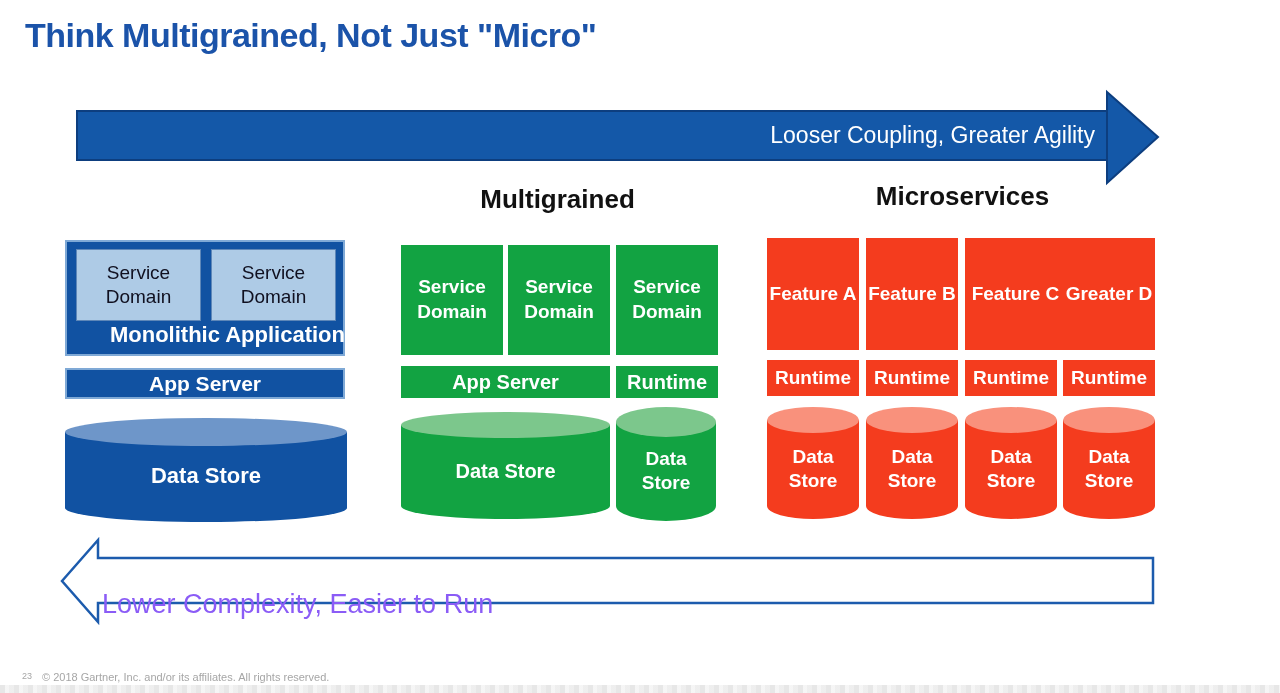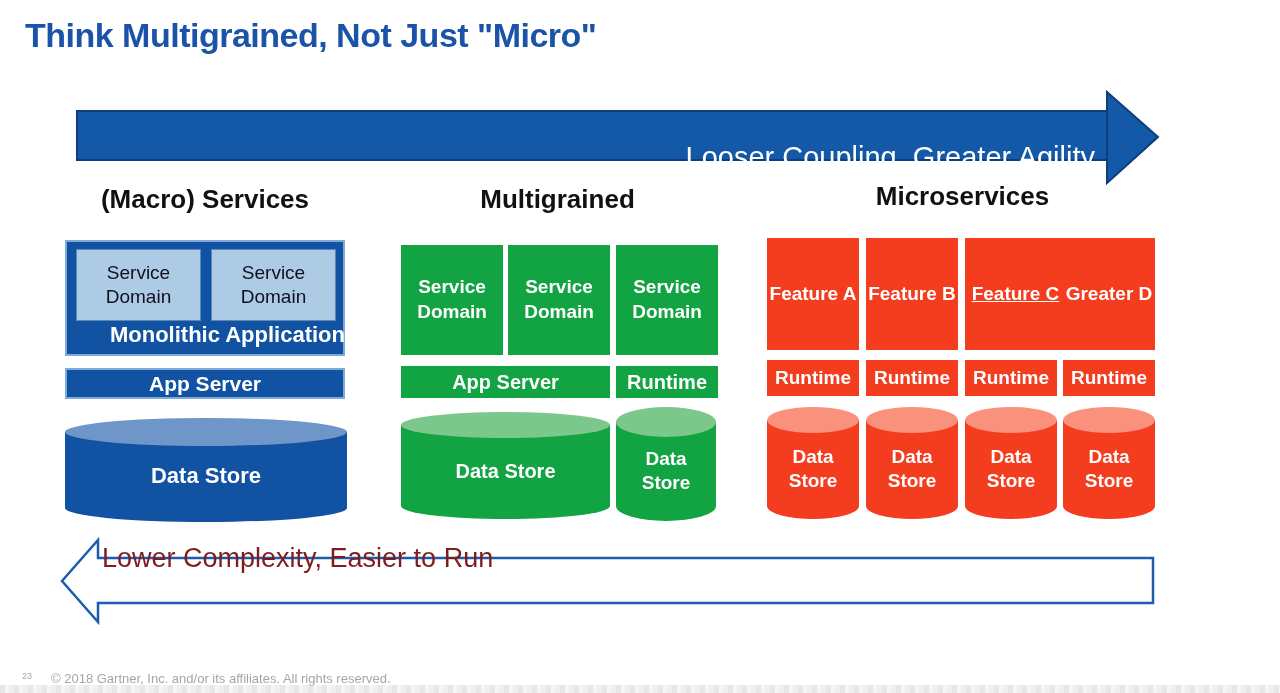--- a/index.html
+++ b/index.html
@@ -8,25 +8,25 @@
     font-family:"Liberation Sans",sans-serif;
   }
   .abs{position:absolute;}
   .title{
     left:25px;top:16px;font-size:34px;font-weight:700;color:#1B53A9;letter-spacing:-0.5px;
   }
   
   .arrow-svg{left:0;display:block;}
   .top-arrow-label{
     left:77px;top:111px;width:1018px;height:49px;display:flex;align-items:center;
-    justify-content:flex-end;padding-right:4px;color:#ffffff;font-size:29px;margin-top:22px;
+    justify-content:flex-end;padding-right:4px;color:#ffffff;font-size:23px;
   }
   .bottom-arrow-label{
-    left:102px;top:536px;height:45px;display:flex;align-items:center;
-    color:#7f1d1d;font-size:27px;
+    left:102px;top:582px;height:45px;display:flex;align-items:center;
+    color:#8b5cf6;font-size:27px;
   }
   
   .col-heading{font-size:26px;font-weight:700;color:#111;text-align:center;}
   
   .box{display:flex;align-items:center;justify-content:center;text-align:center;box-sizing:border-box;}
   .mono-container{
     left:65px;top:240px;width:280px;height:116px;background:#1152A2;border:2px solid #7FA9D6;
   }
   .light-box{
     background:#AECBE6;border:1px solid #5E87B8;color:#101020;font-size:19px;line-height:1.25;
@@ -46,21 +46,21 @@
   .cyl-body{position:absolute;left:0;right:0;bottom:0;z-index:1;}
   .cyl-label{
     position:absolute;inset:0;z-index:3;display:flex;align-items:center;justify-content:center;
     text-align:center;color:#fff;font-weight:700;line-height:1.25;padding-top:12px;
   }
   .blue-body{background:#1152A2;}   .blue-top{background:#6E96C9;}
   .green-body{background:#12A342;}  .green-top{background:#7CC78C;}
   .red-body{background:#F43C1E;}    .red-top{background:#F9917C;}
   
   .footer-num{left:22px;top:671px;font-size:9px;color:#A6A6A6;}
-  .footer-copy{left:42px;top:671px;font-size:13px;color:#A6A6A6;margin-left:9px;}
+  .footer-copy{left:42px;top:671px;font-size:11px;color:#A6A6A6;}
   .logo{
     left:1106px;top:640px;font-size:44px;font-weight:700;color:#15418E;letter-spacing:-1.5px;
   }
   .logo sup{font-size:9px;letter-spacing:0;vertical-align:baseline;}
   .blur-strip{
     left:0;top:685px;width:1280px;height:8px;opacity:.5;
     background:repeating-linear-gradient(90deg,#cfcfcf 0 5px,#ececec 5px 9px,#dedede 9px 14px);
   }
 </style>
 </head>
@@ -69,21 +69,20 @@
 <div class="slide">
 
   <div class="abs title">Think Multigrained, Not Just "Micro"</div>
 
   <svg class="abs arrow-svg" style="top:85px;" width="1280" height="105" viewBox="0 0 1280 105">
     <rect x="77" y="26" width="1030" height="49" fill="#1458A8" stroke="#0D3E7F" stroke-width="2"></rect>
     <polygon points="1107,7 1158,52 1107,98" fill="#1458A8" stroke="#0D3E7F" stroke-width="2"></polygon>
   </svg>
   <div class="abs top-arrow-label">Looser Coupling, Greater Agility</div>
 
-  <div class="abs col-heading" style="left:40px;top:184px;width:330px;">(Macro) Services</div>
   <div class="abs col-heading" style="left:395px;top:184px;width:325px;">Multigrained</div>
   <div class="abs col-heading" style="left:770px;top:181px;width:385px;">Microservices</div>
 
   <div class="abs box mono-container"></div>
   <div class="abs box light-box" style="left:76px;top:249px;width:125px;height:72px;">Service Domain</div>
   <div class="abs box light-box" style="left:211px;top:249px;width:125px;height:72px;">Service Domain</div>
   <div class="abs mono-label">Monolithic Application</div>
   <div class="abs box blue-bar">App Server</div>
 
   <div class="cyl" style="left:65px;top:418px;width:282px;height:104px;">
@@ -104,21 +103,21 @@
     <div class="cyl-label" style="font-size:20px;">Data Store</div>
   </div>
   <div class="cyl" style="left:616px;top:407px;width:100px;height:114px;">
     <div class="cyl-body green-body" style="top:15px;border-radius:0 0 50% 50% / 0 0 15px 15px;"></div>
     <div class="cyl-top green-top" style="height:30px;"></div>
     <div class="cyl-label" style="font-size:19px;padding:14px 14px 0;">Data Store</div>
   </div>
 
   <div class="abs box red-box" style="left:767px;top:238px;width:92px;height:112px;">Feature A</div>
   <div class="abs box red-box" style="left:866px;top:238px;width:92px;height:112px;">Feature B</div>
-  <div class="abs box red-box" style="left:965px;top:238px;width:101px;height:112px;text-decoration:underline;">Feature C</div>
+  <div class="abs box red-box" style="left:965px;top:238px;width:101px;height:112px;">Feature C</div>
   <div class="abs box red-box" style="left:1063px;top:238px;width:92px;height:112px;">Greater D</div>
 
   <div class="abs box red-box" style="left:767px;top:360px;width:92px;height:36px;">Runtime</div>
   <div class="abs box red-box" style="left:866px;top:360px;width:92px;height:36px;">Runtime</div>
   <div class="abs box red-box" style="left:965px;top:360px;width:92px;height:36px;">Runtime</div>
   <div class="abs box red-box" style="left:1063px;top:360px;width:92px;height:36px;">Runtime</div>
 
   <div class="cyl" style="left:767px;top:407px;width:92px;height:112px;">
     <div class="cyl-body red-body" style="top:13px;border-radius:0 0 50% 50% / 0 0 13px 13px;"></div>
     <div class="cyl-top red-top" style="height:26px;"></div>

